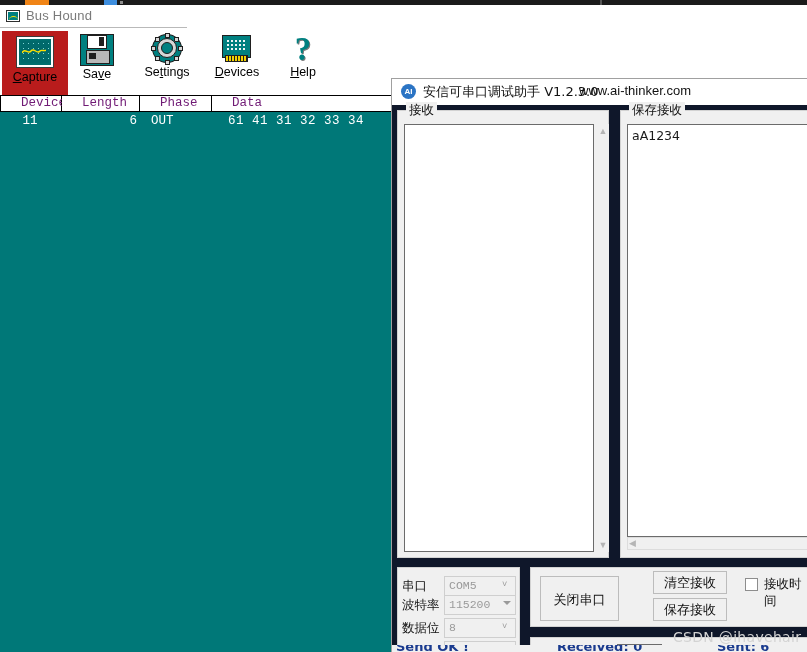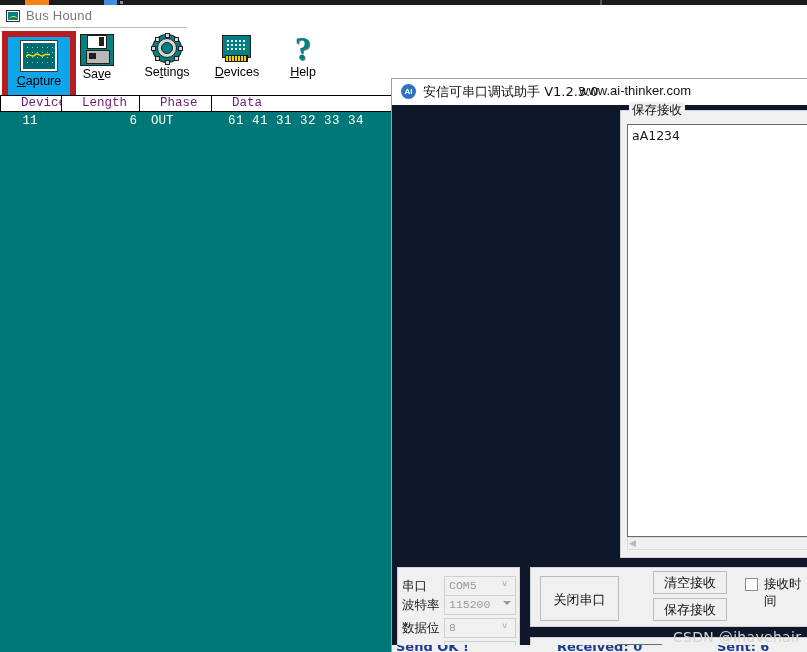--- a/index.html
+++ b/index.html
@@ -25,21 +25,21 @@
   #bh-title .tico i::after{content:"";position:absolute;left:1px;top:4px;width:9px;height:3px;
      border-top:1px solid #ffe000;border-radius:50%/100% 100% 0 0;}
   #bh-title .ttxt{position:absolute;left:26px;top:3px;font-size:13px;color:#7a7a7a;letter-spacing:.2px;}
 
   
   #bh-toolbar{position:absolute;left:0;top:22px;width:807px;height:68px;background:#ffffff;}
   #bh-toolbar .tbsep{position:absolute;left:0;top:0;width:187px;height:1px;background:#b9b9b9;}
   .tbtn{position:absolute;top:4px;width:62px;height:62px;text-align:center;cursor:default;}
   .tbtn .cap{font-size:12.5px;color:#000;font-family:"Liberation Sans",sans-serif;line-height:14px;}
   .tbtn .cap u{text-decoration:underline;}
-  #btn-capture{left:2px;border:6px solid #b91c1c;background:#0ea5e9;width:62px;height:63px;}
+  #btn-capture{left:2px;border:2px solid #b91c1c;background:#b91c1c;width:62px;height:63px;}
 
   
   .ic-capture{border:2px solid #ffffff;box-shadow:0 0 0 1px #3a3a3a;background:#006e6e;width:32px;height:26px;margin:4px auto 3px auto;position:relative;}
   .ic-capture::before{content:"";position:absolute;left:2px;top:2px;right:2px;bottom:2px;
      background:
        radial-gradient(circle, #7fd4d4 0.6px, transparent 0.7px) 0 0/5px 5px,
        #00696b;}
   .ic-capture .wv{position:absolute;left:3px;top:9px;width:24px;height:7px;z-index:2;}
   .ic-capture .wv svg{display:block}
 
@@ -249,20 +249,28 @@
 </div>
 
 <div id="serial">
 
   <div id="sv-titlebar">
     <div id="sv-appicon">AI</div>
     <div id="sv-title">安信可串口调试助手 V1.2.3.0</div>
     <div id="sv-url">www.ai-thinker.com</div>
   </div>
 
+  <div class="groupbox" id="grp-recv">
+    <span class="grouplabel">接收</span>
+    <div id="recv-area"></div>
+    <div id="recv-scroll">
+      <span class="sb-arrow" style="top:0;">▲</span>
+      <span class="sb-arrow" style="bottom:0;">▼</span>
+    </div>
+  </div>
 
   <div class="groupbox" id="grp-hist">
     <span class="grouplabel">保存接收</span>
     <div id="hist-area">aA1234</div>
     <div id="hist-hscroll">
       <span class="lft">◀</span>
     </div>
   </div>
 
   <div class="groupbox" id="grp-params">

